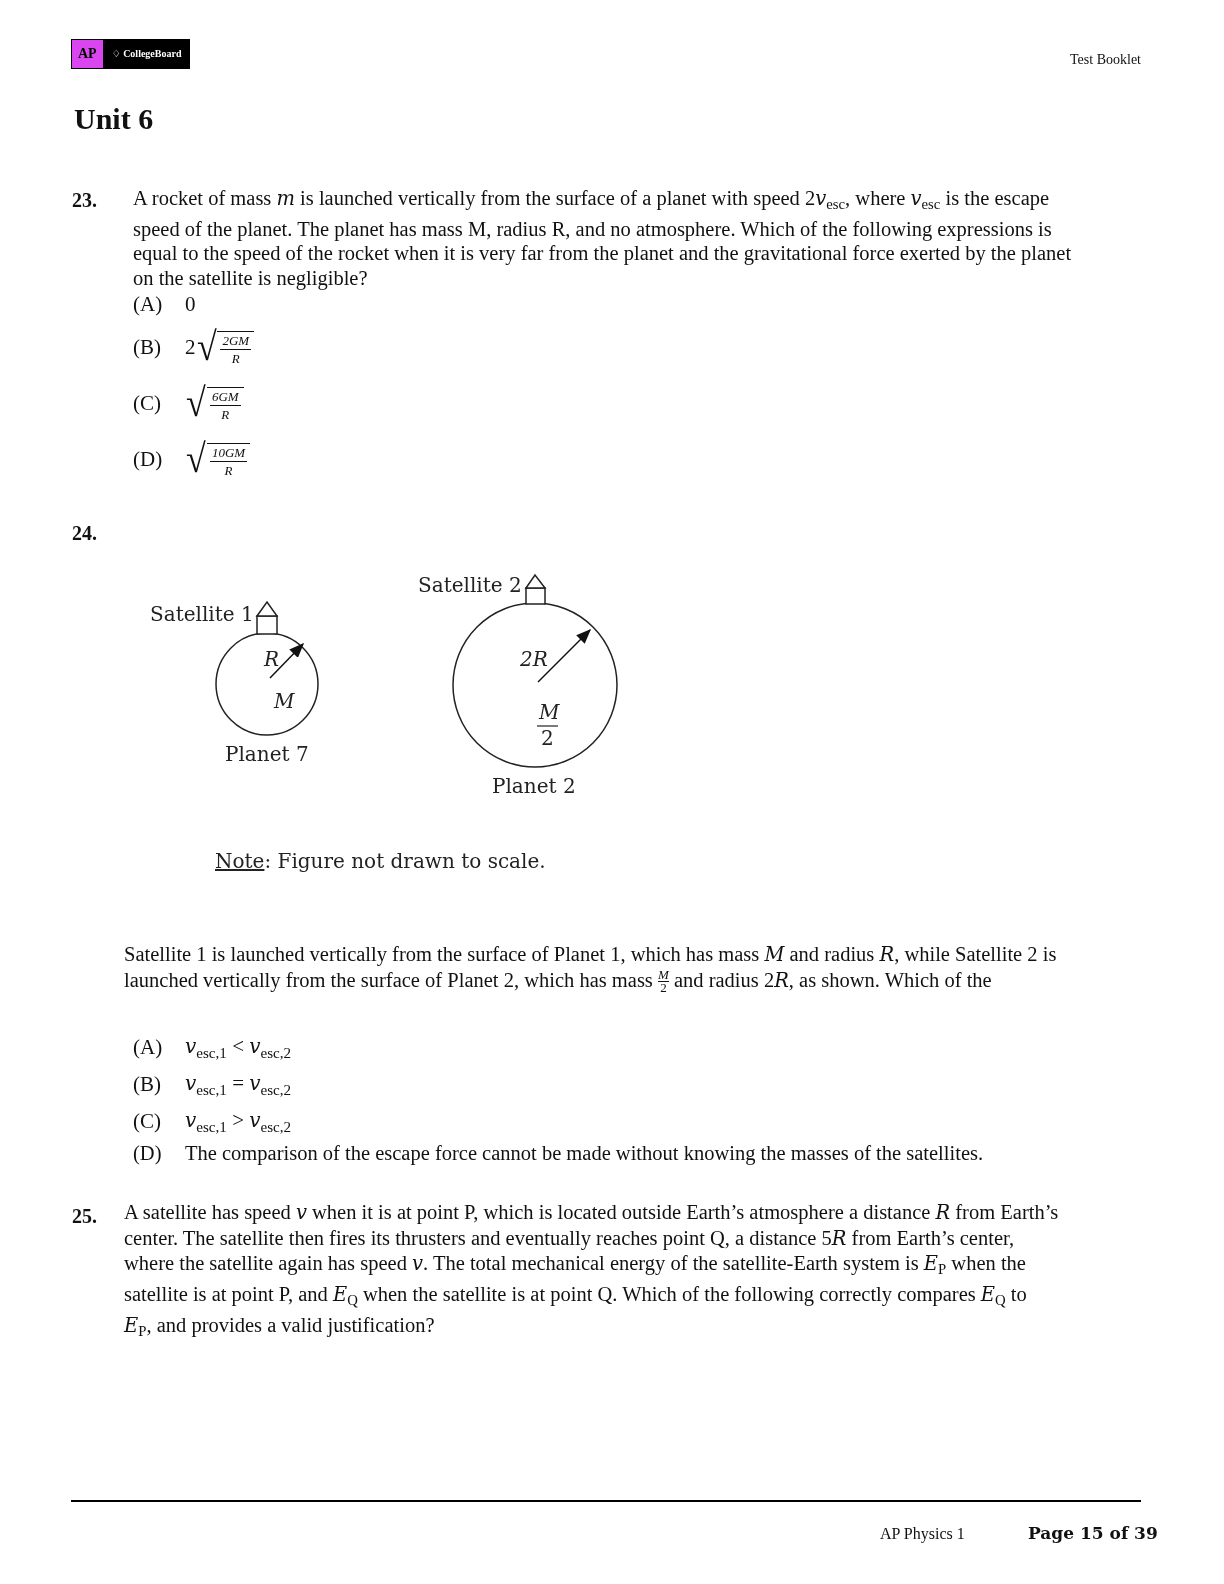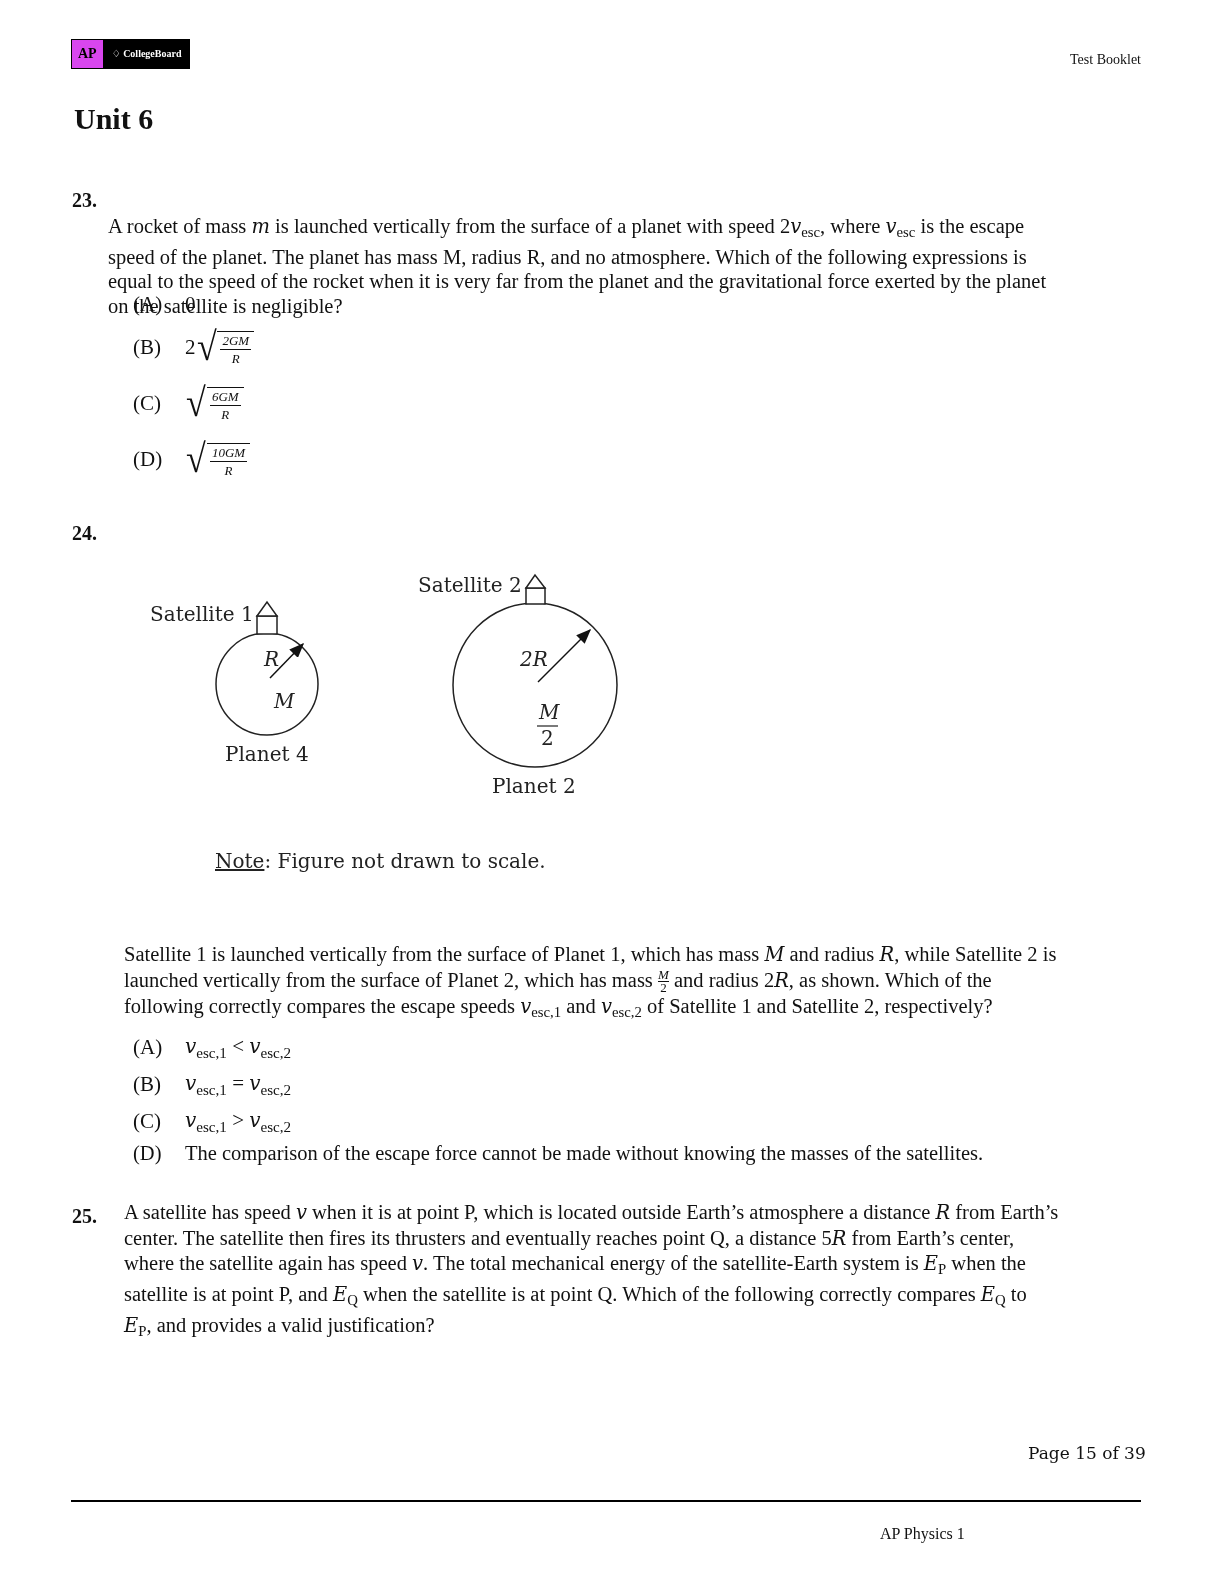--- a/index.html
+++ b/index.html
@@ -20,34 +20,34 @@
   .sqrt { display:inline-flex; align-items:flex-end; }
   .sqrt .rad { font-size:40px; line-height:40px; transform:scaleX(0.9); }
   .frac { display:inline-flex; flex-direction:column; align-items:center; border-top:1.3px solid #111; font-size:13px; padding:0 3px; margin-top:-4px; }
   .frac .num { border-bottom:1px solid #111; padding:0 2px; line-height:17px; font-style:italic; }
   .frac .den { line-height:17px; font-style:italic; }
   .ifrac { display:inline-flex; flex-direction:column; align-items:center; font-size:13px; vertical-align:middle; line-height:12px; }
   .ifrac .n { border-bottom:1px solid #111; font-style:italic; }
   .fig-label { font-family:"DejaVu Serif", serif; font-size:20px; color:#222; }
   .footer-line { left:71px; top:1500px; width:1070px; height:2px; background:#000; }
   .footer-left { left:880px; top:1525px; font-size:16px; }
-  .footer-right { left:1028px; top:1443px; font-size:17px; font-family:"DejaVu Serif", serif; }
+  .footer-right { left:1028px; top:1523px; font-size:17px; font-family:"DejaVu Serif", serif;font-weight:bold; }
 </style>
 </head>
 <body>
 
 <div class="abs logo">
   <span class="ap">AP</span>
   <span class="cb"><span>♢</span> <span>CollegeBoard</span></span>
 </div>
 <div class="abs booklet">Test Booklet</div>
 <div class="abs unit">Unit 6</div>
 
 <div class="abs qnum" style="left:72px; top:189px;">23.</div>
-<div class="abs qtext" style="left:108px; top:186px;margin-top:28px;">
+<div class="abs qtext" style="left:133px; top:186px;">
   <div>A rocket of mass <i class="m">m</i> is launched vertically from the surface of a planet with speed 2<i class="m">v</i><span class="sub">esc</span>, where <i class="m">v</i><span class="sub">esc</span> is the escape</div>
   <div>speed of the planet. The planet has mass M, radius R, and no atmosphere. Which of the following expressions is</div>
   <div>equal to the speed of the rocket when it is very far from the planet and the gravitational force exerted by the planet</div>
   <div>on the satellite is negligible?</div>
 </div>
 
 <div class="abs opt" style="left:133px; top:292px;">
   <span class="lab">(A)</span>
   <span>0</span>
 </div>
@@ -104,39 +104,38 @@
     <rect x="386" y="28" width="19" height="16" fill="#fff" stroke="#222" stroke-width="1.5"></rect>
     <path d="M386,28 L395,15 L405,28 Z" fill="#fff" stroke="#222" stroke-width="1.5"></path>
     <line x1="398" y1="122" x2="450" y2="70" stroke="#111" stroke-width="1.5" marker-end="url(#arr)"></line>
     <line x1="397" y1="166" x2="418" y2="166" stroke="#222" stroke-width="1.2"></line>
   </g>
 </svg>
 
 <div class="abs fig-label" style="left:150px; top:602px;">Satellite 1</div>
 <div class="abs fig-label" style="left:264px; top:647px; font-style:italic;">R</div>
 <div class="abs fig-label" style="left:274px; top:689px; font-style:italic;">M</div>
-<div class="abs fig-label" style="left:225px; top:742px;">Planet 4</div>
+<div class="abs fig-label" style="left:225px; top:742px;">Planet 7</div>
 
 <div class="abs fig-label" style="left:418px; top:573px;">Satellite 2</div>
 <div class="abs fig-label" style="left:520px; top:647px; font-style:italic;">2R</div>
 <div class="abs fig-label" style="left:539px; top:700px; font-style:italic;">M</div>
 <div class="abs fig-label" style="left:541px; top:726px;">2</div>
 <div class="abs fig-label" style="left:492px; top:774px;">Planet 2</div>
 
 <div class="abs fig-label" style="left:215px; top:849px;">
   <span style="text-decoration:underline;">Note</span><span>: Figure not drawn to scale.</span>
 </div>
 
 <div class="abs qtext" style="left:124px; top:942px; width:1020px;">
   <div>Satellite 1 is launched vertically from the surface of Planet 1, which has mass <i class="m">M</i> and radius <i class="m">R</i>, while Satellite 2 is</div>
   <div><span>launched vertically from the surface of Planet 2, which has mass</span> <span class="ifrac">
         <span class="n">M</span>
         <span>2</span>
       </span> <span>and radius 2<i class="m">R</i>, as shown. Which of the</span></div>
-  <div>following correctly compares the escape speeds <i class="m">v</i><span class="sub">esc,1</span> and <i class="m">v</i><span class="sub">esc,2</span> of Satellite 1 and Satellite 2, respectively?</div>
 </div>
 
 <div class="abs opt" style="left:133px; top:1034px;">
   <span class="lab">(A)</span>
   <span><i class="m">v</i><span class="sub">esc,1</span> <span>&lt;</span> <i class="m">v</i><span class="sub">esc,2</span></span>
 </div>
 <div class="abs opt" style="left:133px; top:1071px;">
   <span class="lab">(B)</span>
   <span><i class="m">v</i><span class="sub">esc,1</span> <span>=</span> <i class="m">v</i><span class="sub">esc,2</span></span>
 </div>

